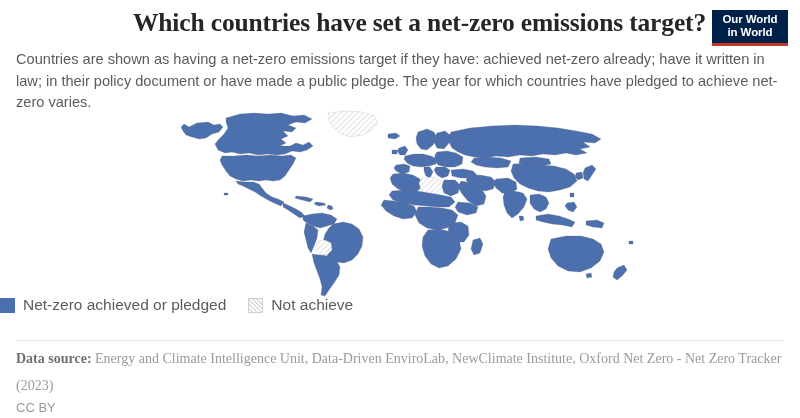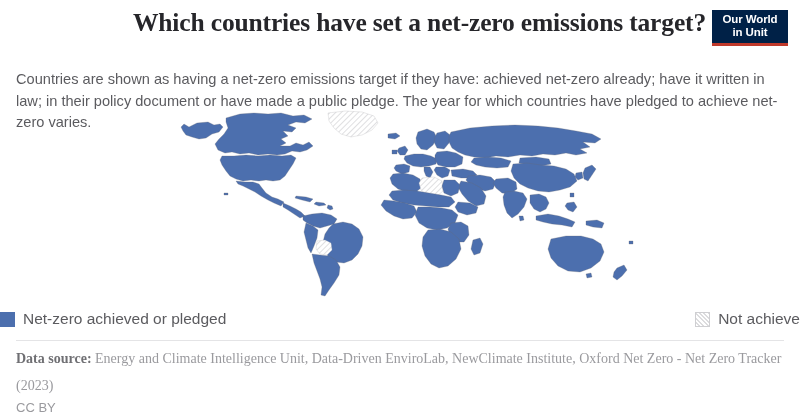--- a/index.html
+++ b/index.html
@@ -57,21 +57,21 @@
     font-weight: bold;
     font-size: 11.5px;
     line-height: 13px;
     letter-spacing: -0.1px;
   }
 
   
   #subtitle {
     position: absolute;
     left: 16px;
-    top: 69px;
+    top: 49px;
     width: 762px;
     font-family: "Liberation Sans", sans-serif;
     font-size: 14.6px;
     line-height: 21.5px;
     color: #5b5b5f;
   }
 
   
   #map-area {
     position: absolute;
@@ -89,26 +89,26 @@
     stroke-width: 0.28;
     stroke-linejoin: round;
   }
   .country.pledged { fill: #4c6fae; }
   .country.not-pledged { fill: url(#hatchPattern); stroke: #b5b5b8; stroke-width: 0.3; }
 
   
   #legend {
     position: absolute;
     left: 0;
-    top: 306px;
+    top: 292px;
     width: 800px;
     height: 26px;
     display: flex;
     align-items: center;
-    justify-content: space-between;
+    justify-content: flex-start;
     gap: 22px;
   }
   .legend-item {
     display: flex;
     align-items: center;
     gap: 8px;
     cursor: pointer;
   }
   .legend-swatch {
     width: 15px;
@@ -168,21 +168,21 @@
     cursor: pointer;
   }
 </style>
 </head>
 <body>
 
 <div id="header">
   <div id="page-title">Which countries have set a net-zero emissions target?</div>
   <div id="owid-logo">
     <span class="logo-line">Our World</span>
-    <span class="logo-line">in Unit</span>
+    <span class="logo-line">in World</span>
   </div>
 </div>
 
 <div id="subtitle">Countries are shown as having a net-zero emissions target if they have: achieved net-zero already; have it written in law; in their policy document or have made a public pledge. The year for which countries have pledged to achieve net-zero varies.</div>
 
 <div id="map-area">
   <svg id="world-map-svg" width="800" height="195" viewBox="0 0 800 195" xmlns="http://www.w3.org/2000/svg">
     <defs>
       <pattern id="hatchPattern" patternUnits="userSpaceOnUse" width="4" height="4" patternTransform="rotate(45)">
         <rect width="4" height="4" fill="#ffffff"></rect>

